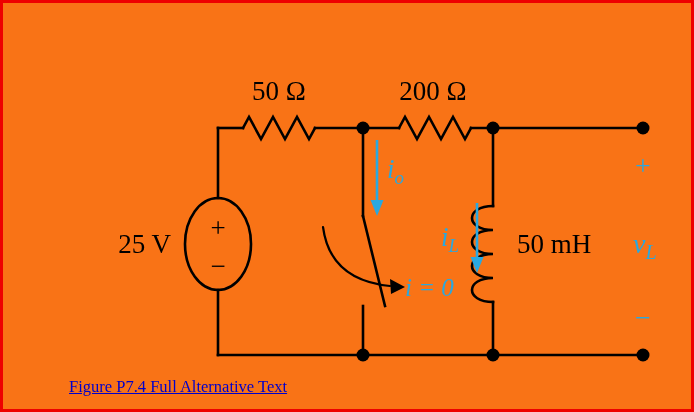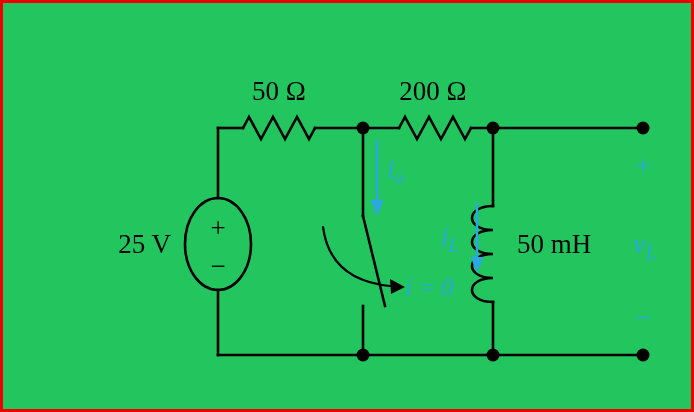--- a/index.html
+++ b/index.html
@@ -2,21 +2,21 @@
 <html><head>
 <meta charset="utf-8">
 <style>
   html,body { margin:0; padding:0; background:#ffffff; }
   .page {
     position: relative;
     width: 694px;
     height: 412px;
     box-sizing: border-box;
     border: 3px solid #ee0000;
-    background: #22c55e;
+    background: #f97316;
     font-family: "Liberation Serif", serif;
     overflow: hidden;
     text-decoration: underline;
   }
   svg { position:absolute; left:0; top:0; }
   svg text {
     font-family: "Liberation Serif", serif;
     fill: #000000;
   }
   .stroked { fill:none; stroke-width:2.6; stroke-linecap:square; }
@@ -99,14 +99,15 @@
     <text x="438" y="243" font-size="27" class="italic" style="fill: rgb(42, 168, 223);">
       <tspan>i</tspan><tspan font-size="19" dy="6">L</tspan>
     </text>
     <text x="640" y="172" font-size="28" text-anchor="middle" style="fill: rgb(42, 168, 223);">+</text>
     <text x="630" y="250" font-size="28" class="italic" style="fill: rgb(42, 168, 223);">
       <tspan>v</tspan><tspan font-size="20" dy="6">L</tspan>
     </text>
     <text x="640" y="324" font-size="28" text-anchor="middle" style="fill: rgb(42, 168, 223);">−</text>
   </svg>
 
+  <a class="caption-link" style="color: rgb(0, 0, 204);">Figure P7.4 Full Alternative Text</a>
 
 </div>
 
 </body></html>

